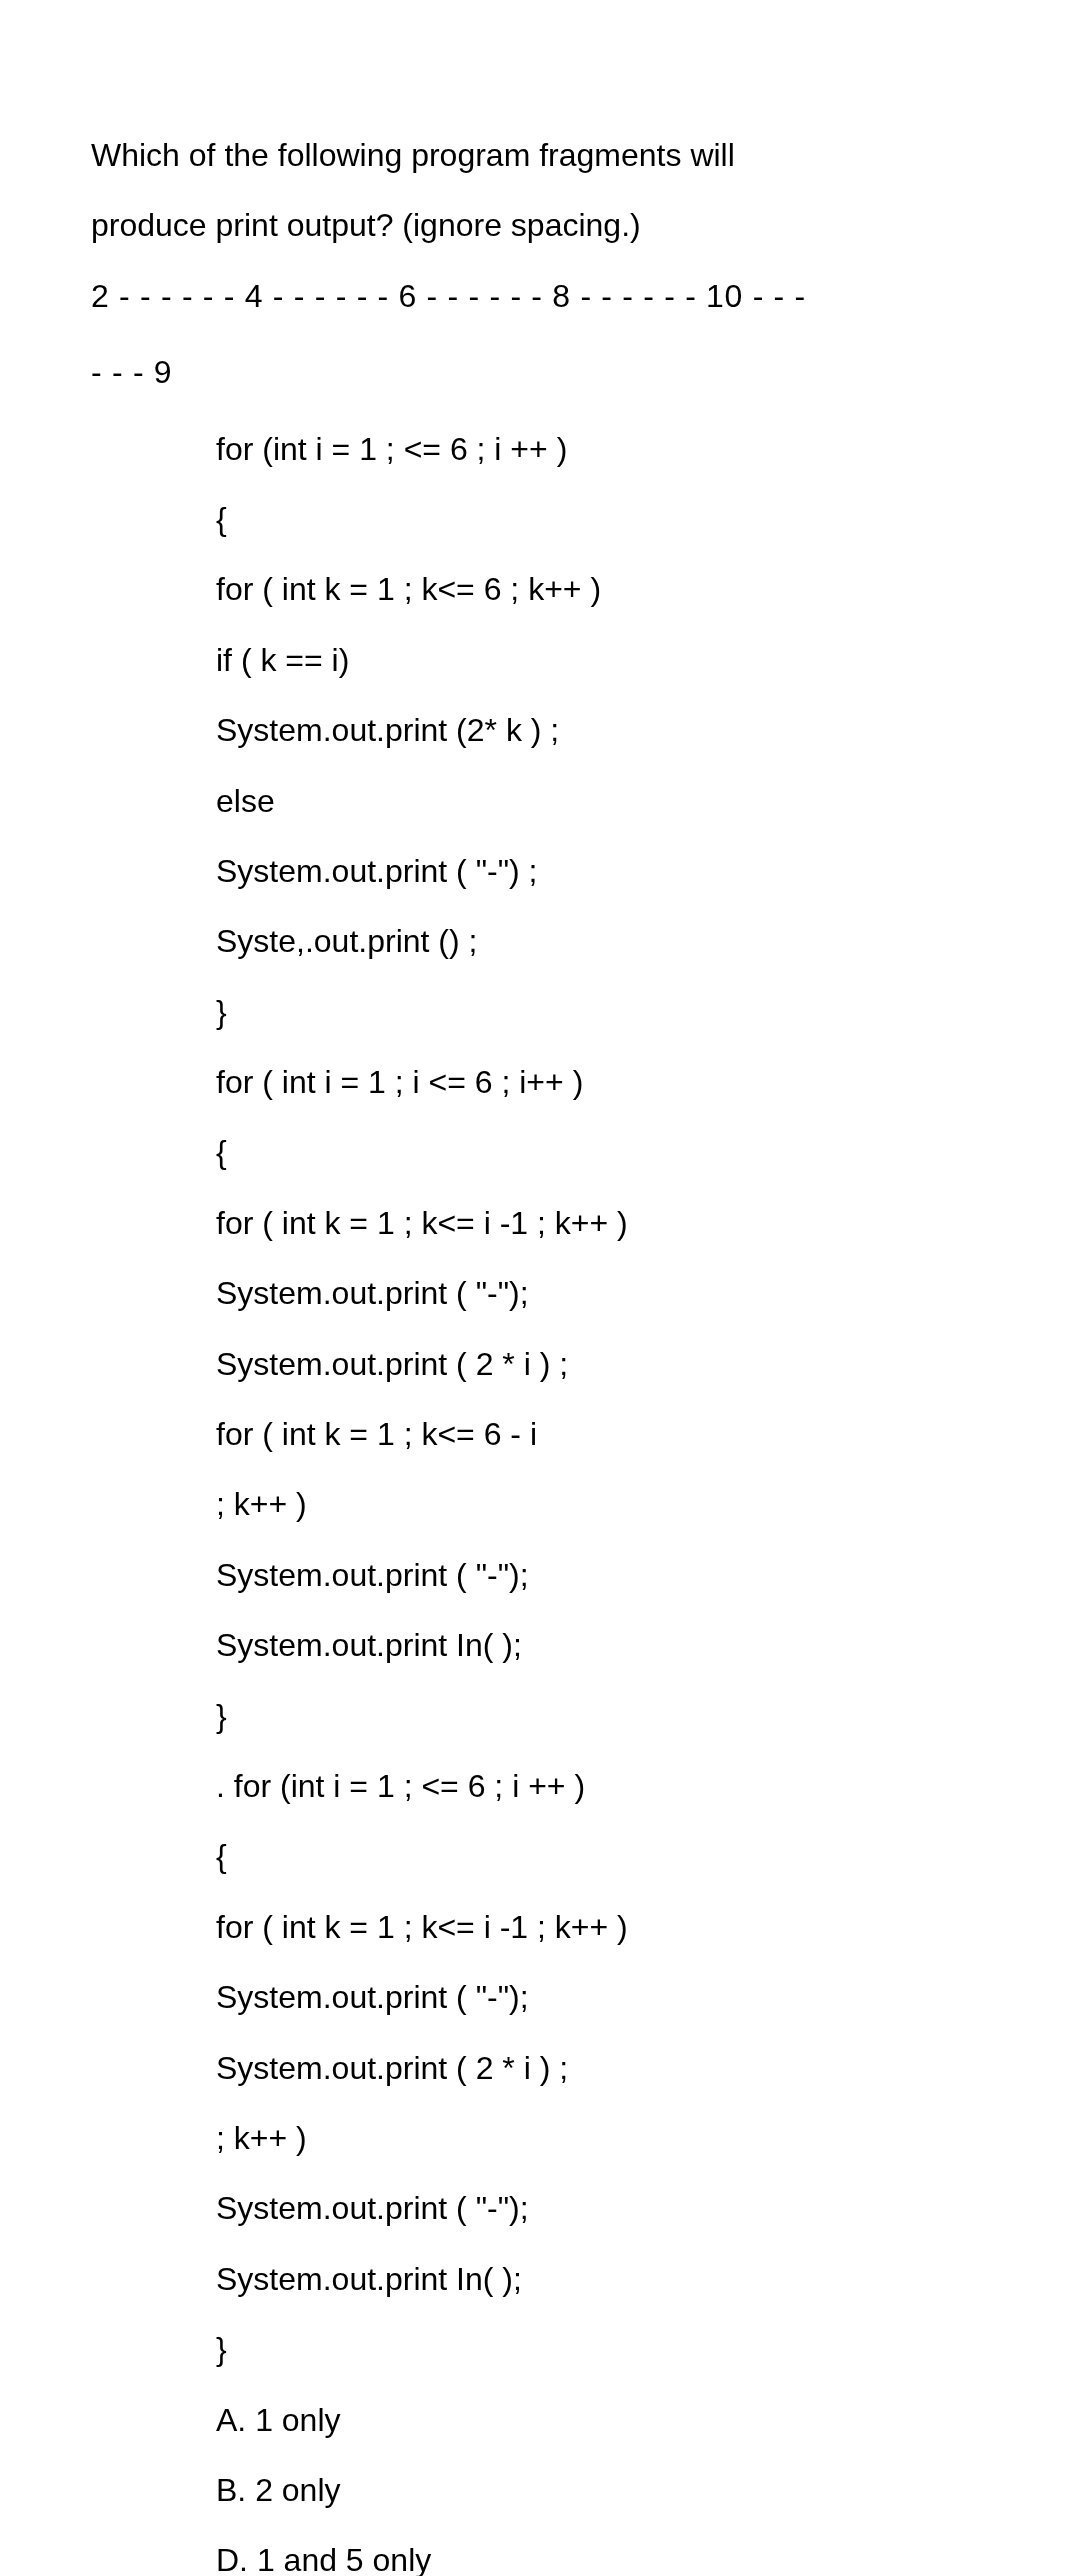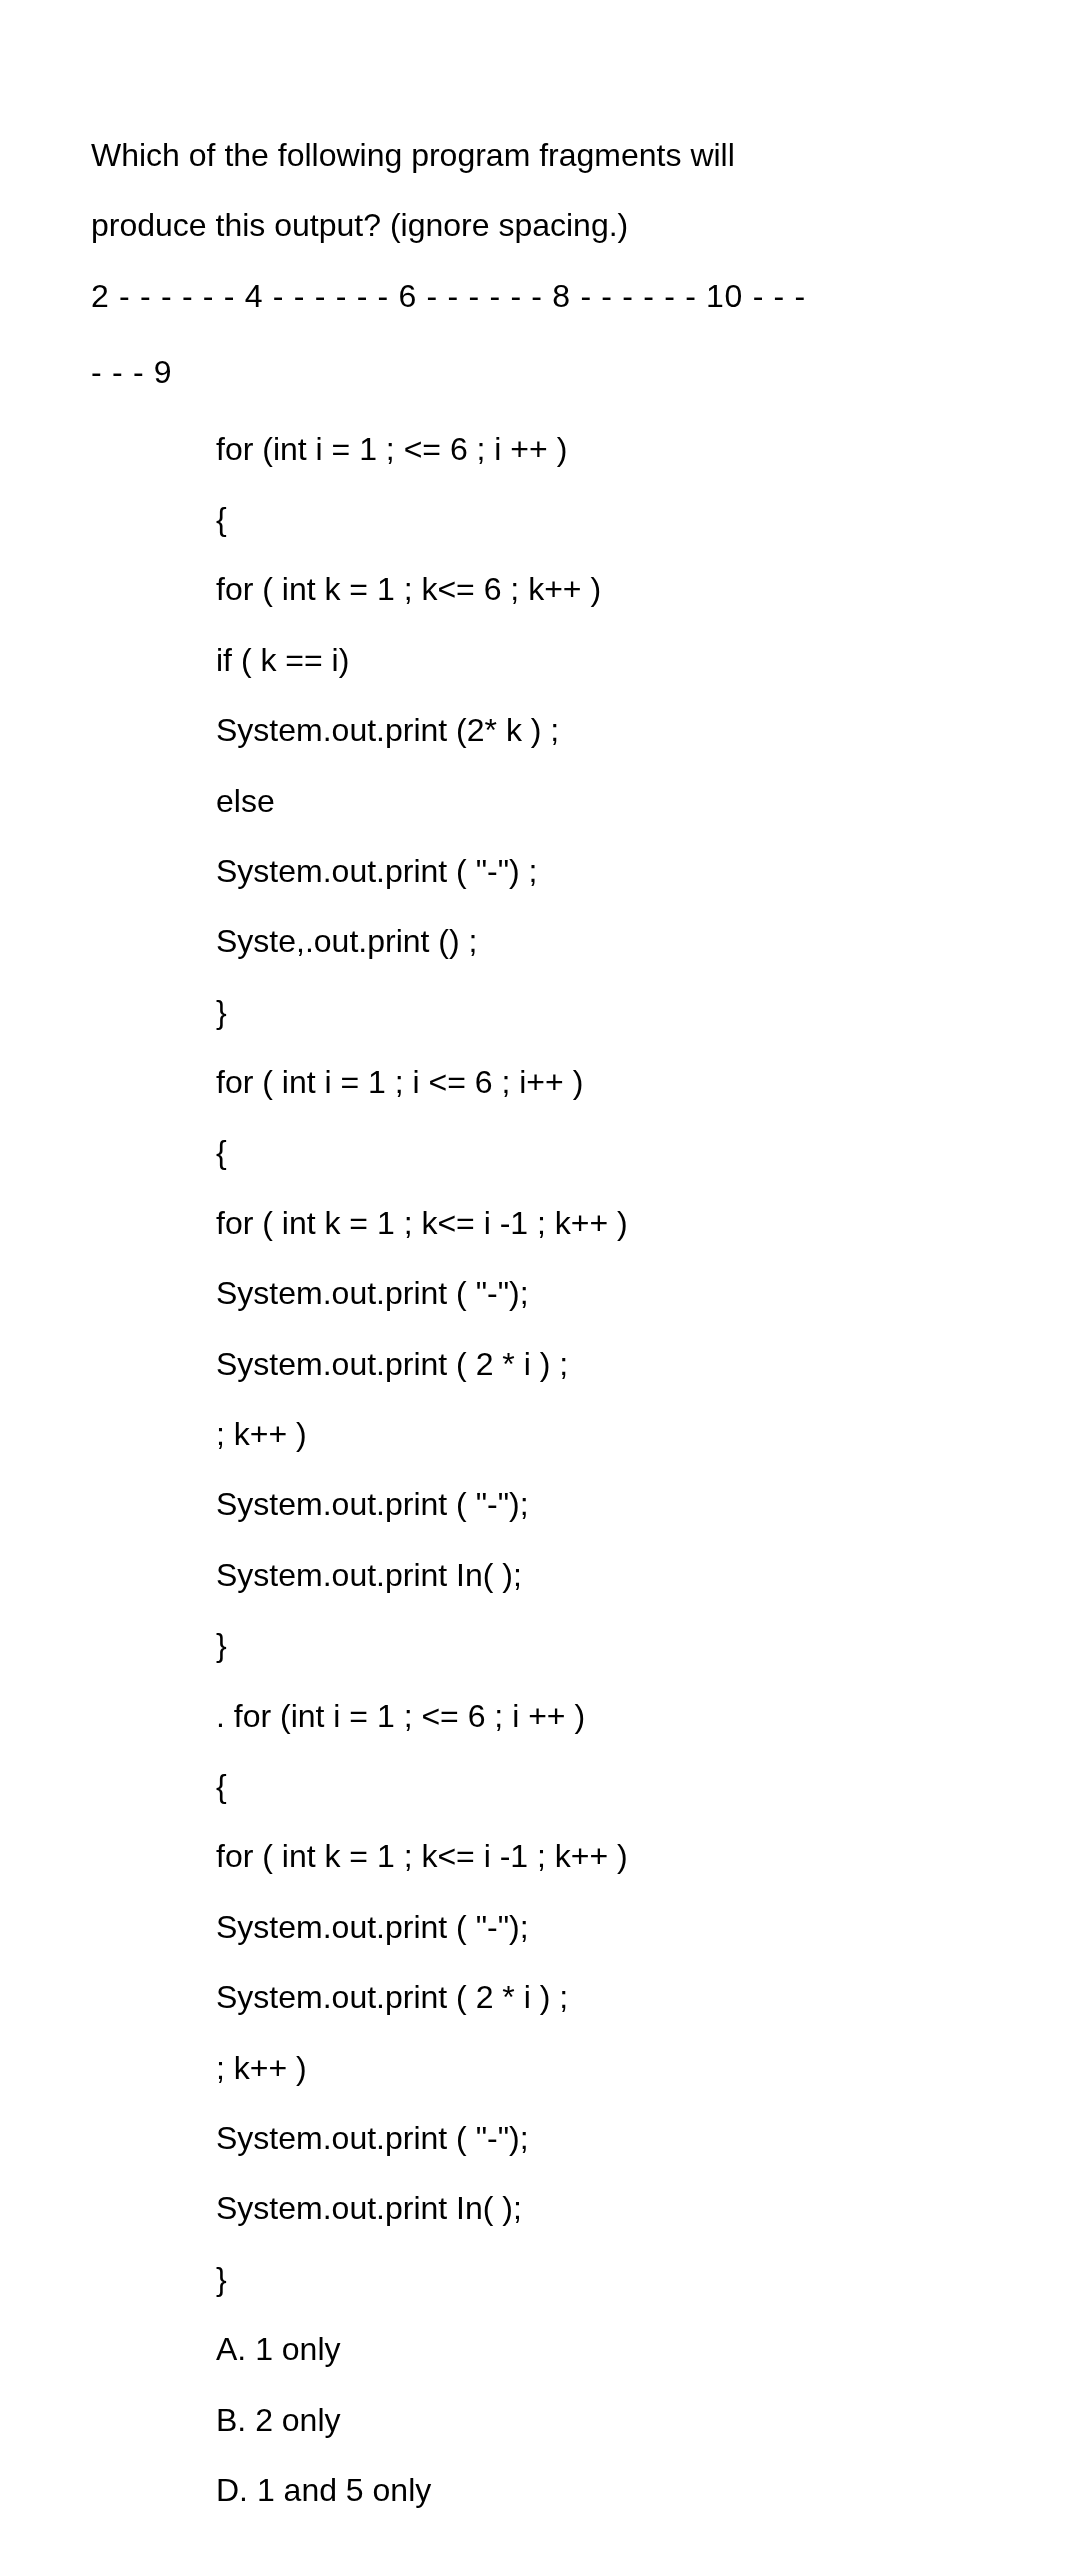--- a/index.html
+++ b/index.html
@@ -31,39 +31,40 @@
     font-family: -apple-system, BlinkMacSystemFont, "Segoe UI", Helvetica, Arial, sans-serif;
   }
   .answers {
     padding-left: 109px;
   }
 </style>
 </head>
 <body>
 
 <div class="question-text">Which of the following program fragments will</div>
-<div class="question-text">produce this output? (ignore spacing.)</div>
+<div class="question-text">produce print output? (ignore spacing.)</div>
 <div class="output-line">2 - - - - - - 4 - - - - - - 6 - - - - - - 8 - - - - - - 10 - - -</div>
 <div class="output-line">- - - 9</div>
 
 <div class="code-block">
   <div class="code-line">for (int i = 1 ; &lt;= 6 ; i ++ )</div>
   <div class="code-line">{</div>
   <div class="code-line">for ( int k = 1 ; k&lt;= 6 ; k++ )</div>
   <div class="code-line">if ( k == i)</div>
   <div class="code-line">System.out.print (2* k ) ;</div>
   <div class="code-line">else</div>
   <div class="code-line">System.out.print ( "-") ;</div>
   <div class="code-line">Syste,.out.print () ;</div>
   <div class="code-line">}</div>
   <div class="code-line">for ( int i = 1 ; i &lt;= 6 ; i++ )</div>
   <div class="code-line">{</div>
   <div class="code-line">for ( int k = 1 ; k&lt;= i -1 ; k++ )</div>
   <div class="code-line">System.out.print ( "-");</div>
   <div class="code-line">System.out.print ( 2 * i ) ;</div>
+  <div class="code-line">for ( int k = 1 ; k&lt;= 6 - i</div>
   <div class="code-line">; k++ )</div>
   <div class="code-line">System.out.print ( "-");</div>
   <div class="code-line">System.out.print In( );</div>
   <div class="code-line">}</div>
   <div class="code-line">. for (int i = 1 ; &lt;= 6 ; i ++ )</div>
   <div class="code-line">{</div>
   <div class="code-line">for ( int k = 1 ; k&lt;= i -1 ; k++ )</div>
   <div class="code-line">System.out.print ( "-");</div>
   <div class="code-line">System.out.print ( 2 * i ) ;</div>
   <div class="code-line">; k++ )</div>

